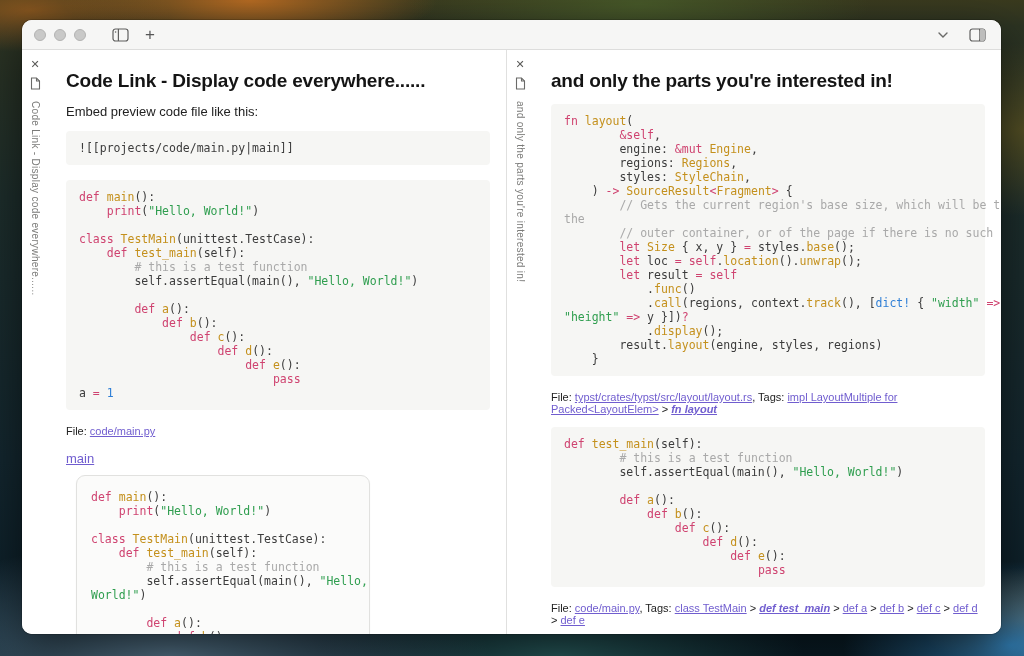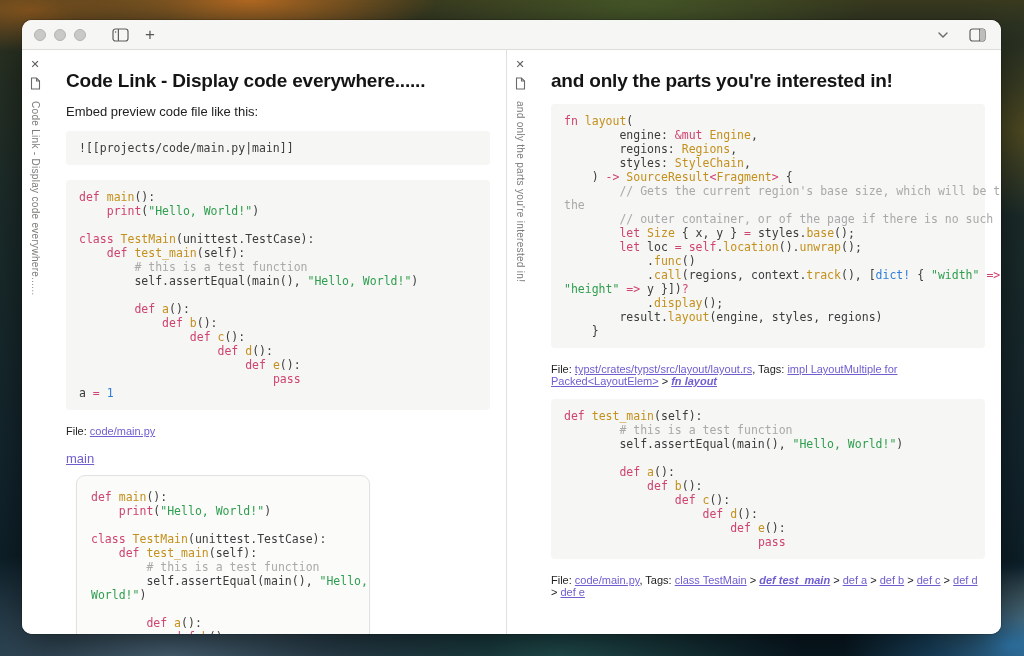--- a/index.html
+++ b/index.html
@@ -166,29 +166,31 @@
             <path d="M1.5 1h5l3 3v8h-8z"></path>
               <path d="M6.5 1v3h3"></path>
           </svg>
         </span>
         <span class="vtitle">and only the parts you're interested in!</span>
       </div>
       <div class="content">
         <h1>and only the parts you're interested in!</h1>
         <div class="codebox">
             <div class="cl"><span class="tk-k">fn</span><span> </span><span class="tk-f">layout</span><span>(</span></div>
+            <div class="cl"><span>        </span><span class="tk-k">&amp;self</span><span>,</span></div>
             <div class="cl"><span>        engine: </span><span class="tk-k">&amp;mut</span><span> </span><span class="tk-f">Engine</span><span>,</span></div>
             <div class="cl"><span>        regions: </span><span class="tk-f">Regions</span><span>,</span></div>
             <div class="cl"><span>        styles: </span><span class="tk-f">StyleChain</span><span>,</span></div>
             <div class="cl"><span>    ) </span><span class="tk-k">-&gt;</span><span> </span><span class="tk-f">SourceResult</span><span class="tk-k">&lt;</span><span class="tk-f">Fragment</span><span class="tk-k">&gt;</span><span> {</span></div>
             <div class="cl"><span>        </span><span class="tk-c">// Gets the current region's base size, which will be the size of</span></div>
             <div class="cl"><span class="tk-c">the</span></div>
             <div class="cl"><span>        </span><span class="tk-c">// outer container, or of the page if there is no such container.</span></div>
             <div class="cl"><span>        </span><span class="tk-k">let</span><span> </span><span class="tk-f">Size</span><span> { x, y } </span><span class="tk-k">=</span><span> styles.</span><span class="tk-f">base</span><span>();</span></div>
             <div class="cl"><span>        </span><span class="tk-k">let</span><span> loc </span><span class="tk-k">=</span><span> </span><span class="tk-k">self</span><span>.</span><span class="tk-f">location</span><span>().</span><span class="tk-f">unwrap</span><span>();</span></div>
+            <div class="cl"><span>        </span><span class="tk-k">let</span><span> result </span><span class="tk-k">=</span><span> </span><span class="tk-k">self</span></div>
             <div class="cl"><span>            .</span><span class="tk-f">func</span><span>()</span></div>
             <div class="cl"><span>            .</span><span class="tk-f">call</span><span>(regions, context.</span><span class="tk-f">track</span><span>(), [</span><span class="tk-b">dict!</span><span> { </span><span class="tk-s">"width"</span><span> </span><span class="tk-k">=&gt;</span><span> x,</span></div>
             <div class="cl"><span class="tk-s">"height"</span><span> </span><span class="tk-k">=&gt;</span><span> y }])</span><span class="tk-k">?</span></div>
             <div class="cl"><span>            .</span><span class="tk-f">display</span><span>();</span></div>
             <div class="cl"><span>        result.</span><span class="tk-f">layout</span><span>(engine, styles, regions)</span></div>
             <div class="cl"><span>    }</span></div>
           </div>
         <div class="meta"><span class="">File: </span><a class="mlink">typst/crates/typst/src/layout/layout.rs</a><span class="">, Tags: </span><a class="mlink">impl LayoutMultiple for Packed&lt;LayoutElem&gt;</a><span class=""> &gt; </span><a class="mlink mem">fn layout</a></div>
         <div class="codebox">
             <div class="cl"><span class="tk-k">def</span><span> </span><span class="tk-f">test_main</span><span>(self):</span></div>

